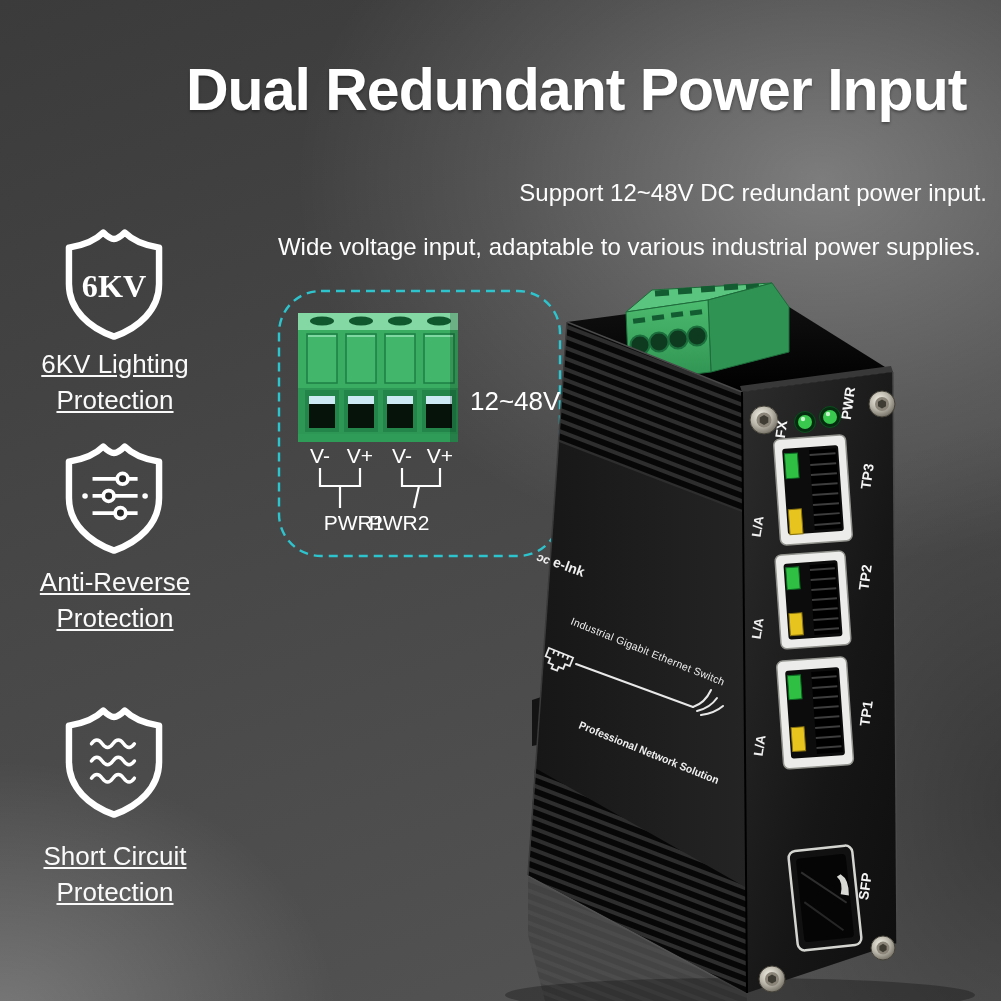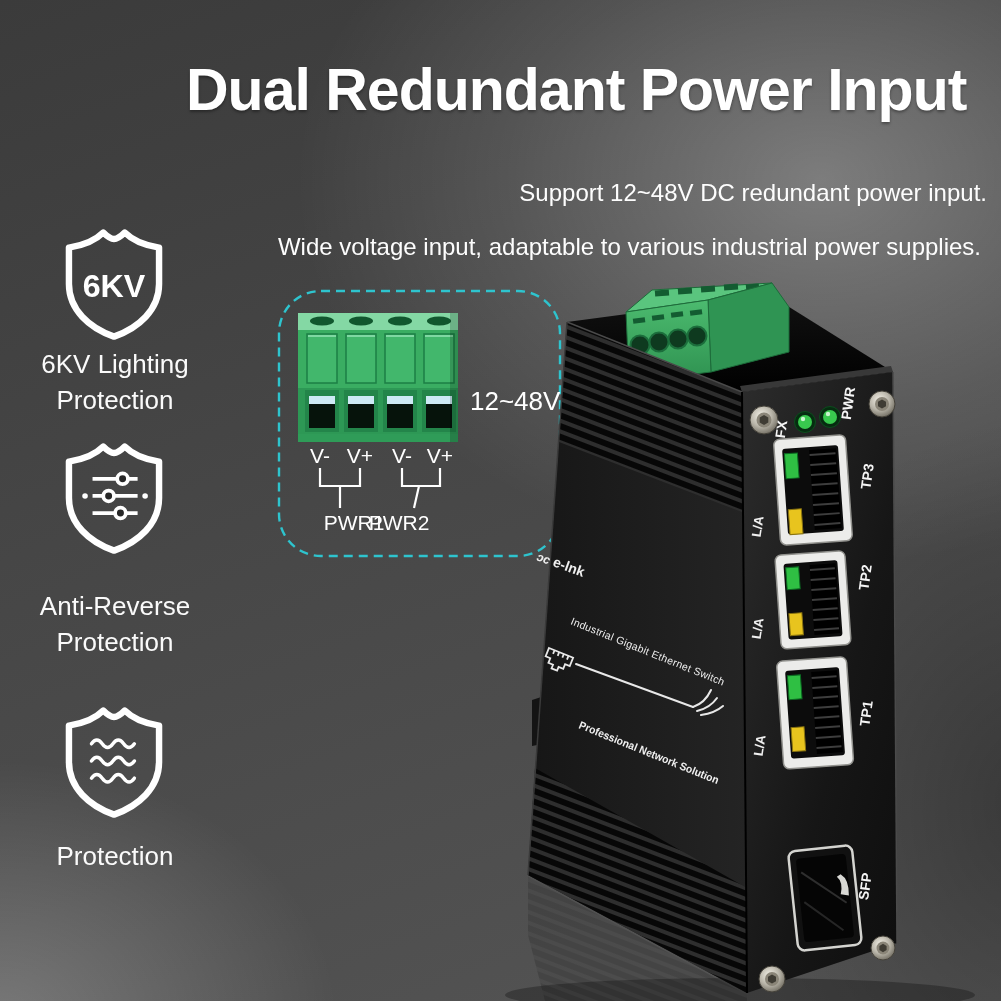--- a/index.html
+++ b/index.html
@@ -14,23 +14,23 @@
   }
   .abs{position:absolute;}
   .title{
     top:56px;left:186px;font-size:59px;font-weight:bold;white-space:nowrap;
     letter-spacing:-1px;text-shadow:0 2px 3px rgba(0,0,0,0.35);
   }
   .sub{font-size:24px;white-space:nowrap;color:#fdfdfd;}
   .sub1{top:150px;right:14px;margin-top:29px;}
   .sub2{top:193px;right:20px;margin-top:40px;}
   .feature-label{
-    left:0;width:230px;text-align:center;font-size:26px;line-height:36px;color:#fafafa;
+    left:0;width:230px;text-align:center;font-size:26px;line-height:36px;color:#fafafa;text-decoration:underline;
   }
-  .shield{left:58px;width:112px;height:118px;}
+  .shield{left:58px;width:112px;height:118px;font-family:Liberation Serif, serif;}
   .pin-label,.grp-label{
     font-size:21px;color:#fff;transform:translateX(-50%);white-space:nowrap;
   }
   .voltage{top:386px;left:470px;font-size:26px;color:#fff;white-space:nowrap;}
   .layer1{z-index:1}.layer2{z-index:2}.layer3{z-index:3}
   svg{display:block}
 </style>
 </head>
 <body>
 
@@ -59,36 +59,37 @@
           <circle cx="58" cy="38" r="5" fill="#262626"></circle>
         <line x1="30" y1="54" x2="72" y2="54"></line>
           <circle cx="45" cy="54" r="5" fill="#262626"></circle>
         <line x1="30" y1="70" x2="72" y2="70"></line>
           <circle cx="56" cy="70" r="5" fill="#262626"></circle>
       </g>
       <circle cx="23" cy="54" r="2.6" fill="#ffffff"></circle>
       <circle cx="79" cy="54" r="2.6" fill="#ffffff"></circle>
     </svg>
   </div>
-  <div class="abs feature-label layer2" style="top:588px">
+  <div class="abs feature-label layer2" style="top:564px">
     <div>Anti-Reverse</div>
     <div>Protection</div>
   </div>
 
   <div class="abs shield layer2" style="top:702px">
     <svg width="112" height="118" viewBox="0 0 100 110">
       <path d="M8,22 C22,20 33,15 40,8 C44,12 47,14 50,14 C53,14 56,12 60,8 C67,15 78,20 92,22 L92,56 C92,80 73,97 50,105 C27,97 8,80 8,56 Z" fill="none" stroke="#ffffff" stroke-width="6" stroke-linejoin="round"></path>
       <g stroke="#ffffff" stroke-width="3.2" fill="none" stroke-linecap="round">
         <path d="M29,39 q5,-7 10,0 q5,7 10,0 q5,-7 10,0 q5,7 10,0"></path>
         <path d="M29,55 q5,-7 10,0 q5,7 10,0 q5,-7 10,0 q5,7 10,0"></path>
         <path d="M29,71 q5,-7 10,0 q5,7 10,0 q5,-7 10,0 q5,7 10,0"></path>
       </g>
     </svg>
   </div>
   <div class="abs feature-label layer2" style="top:838px">
+    <div>Short Circuit</div>
     <div>Protection</div>
   </div>
 
   <svg class="abs layer1" style="top:0;left:0" width="1001" height="1001" viewBox="0 0 1001 1001">
 
     <rect x="279" y="291" width="281" height="265" rx="42" fill="none" stroke="#2EC4CE" stroke-width="2.4" stroke-dasharray="9 6"></rect>
 
     <g>
       <rect x="298" y="313" width="160" height="128" fill="#3aad62"></rect>
       <rect x="298" y="313" width="160" height="17" fill="#84d8a4"></rect>

